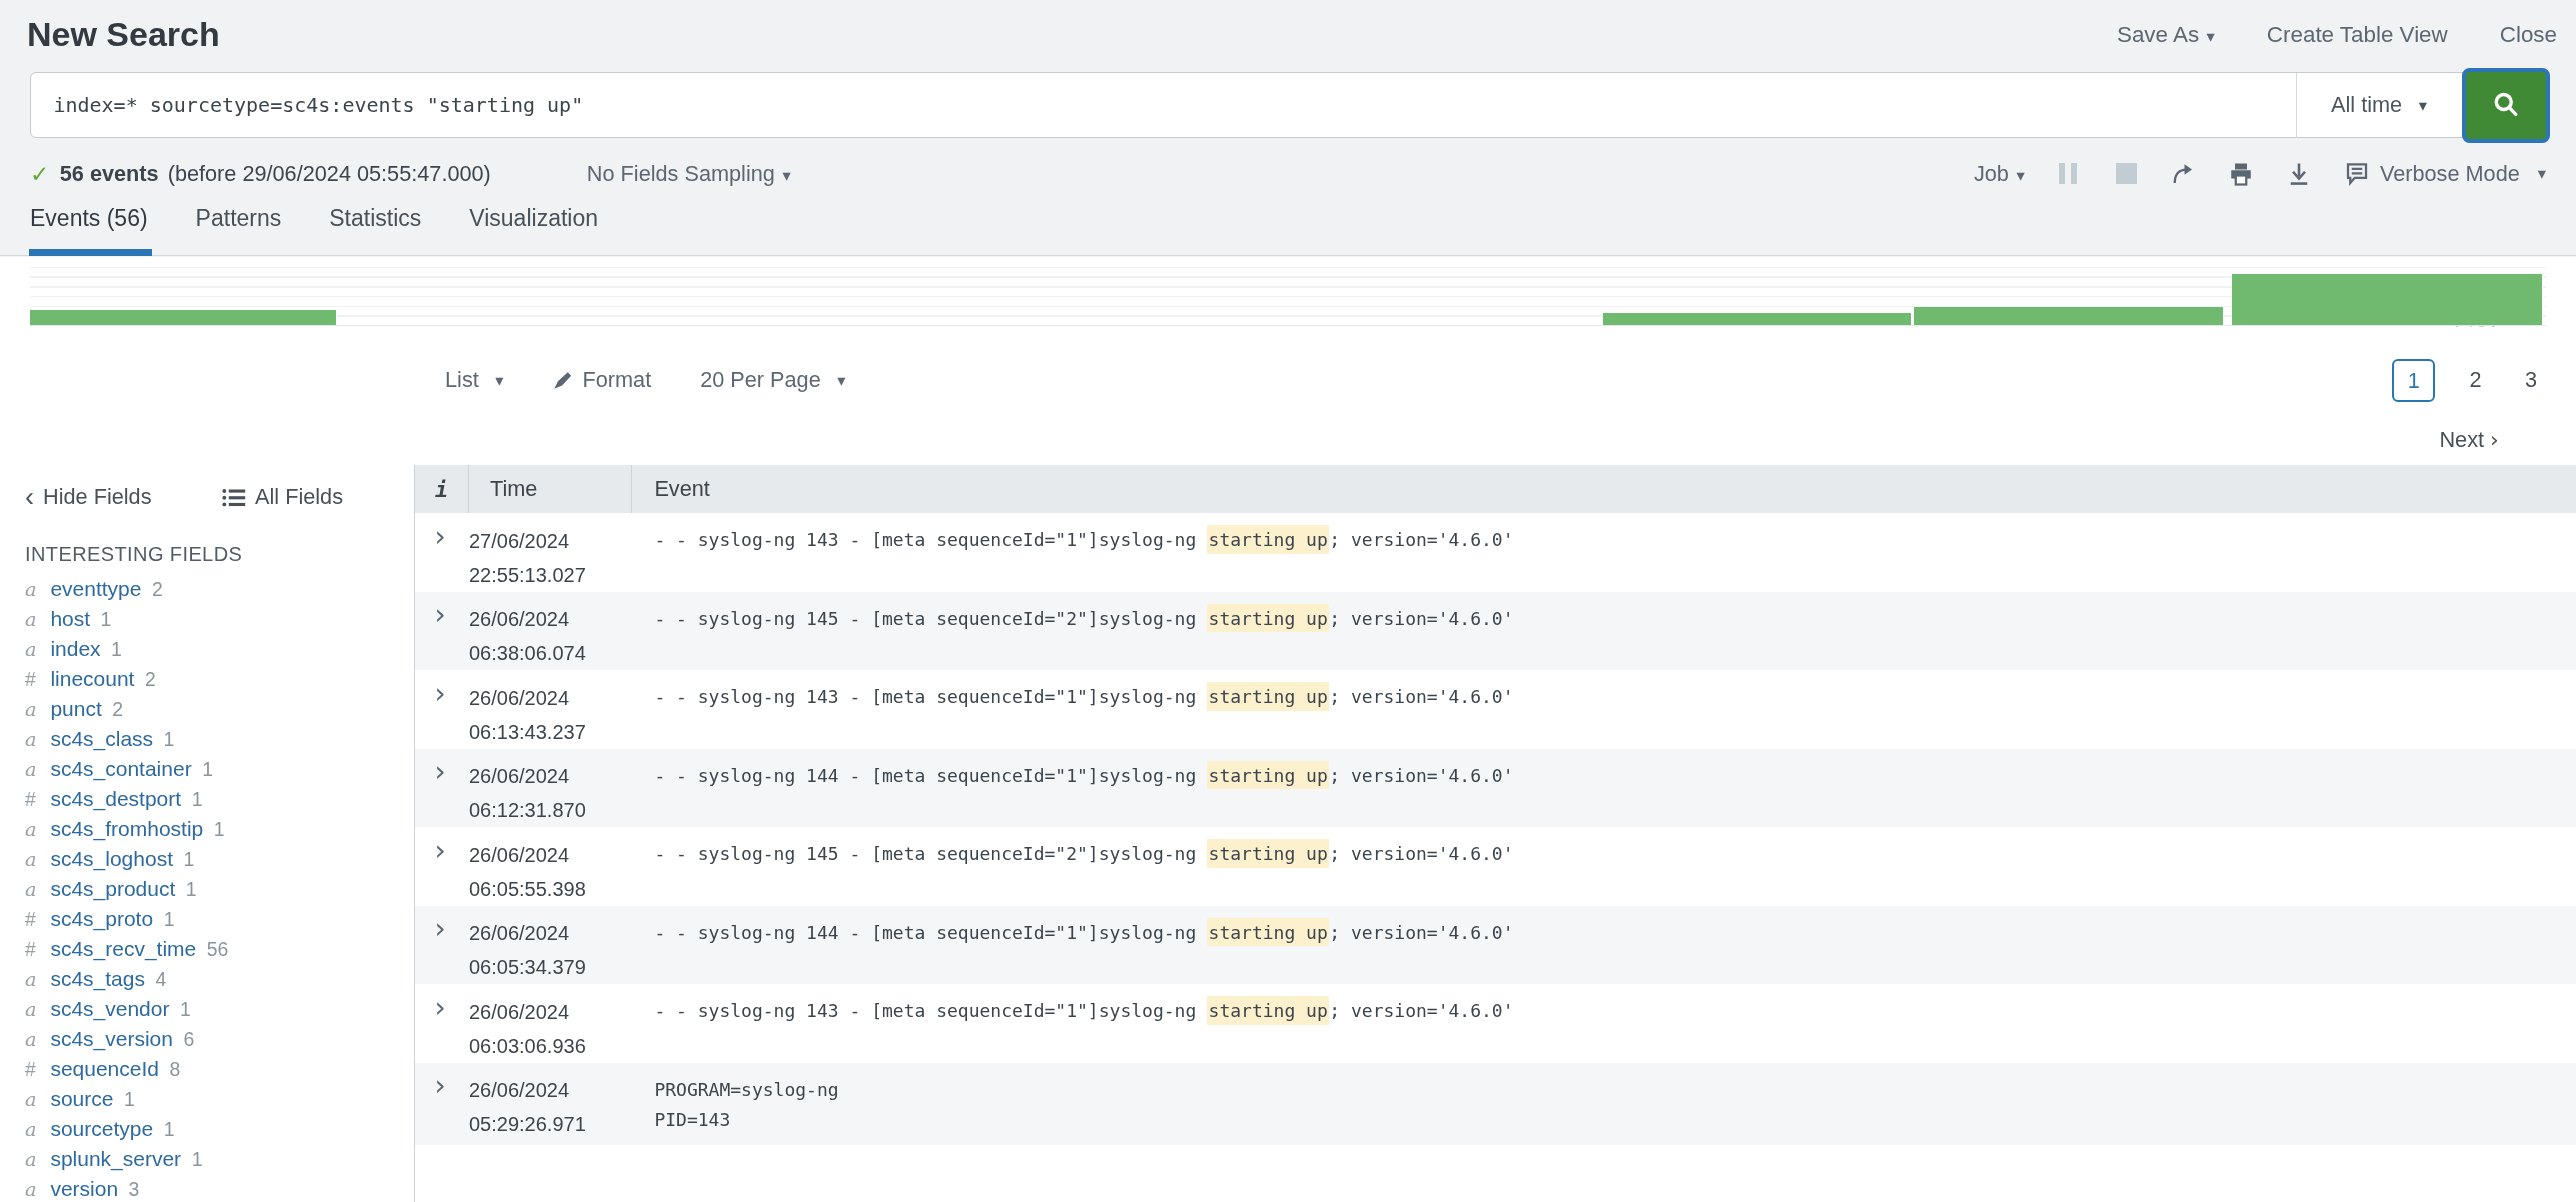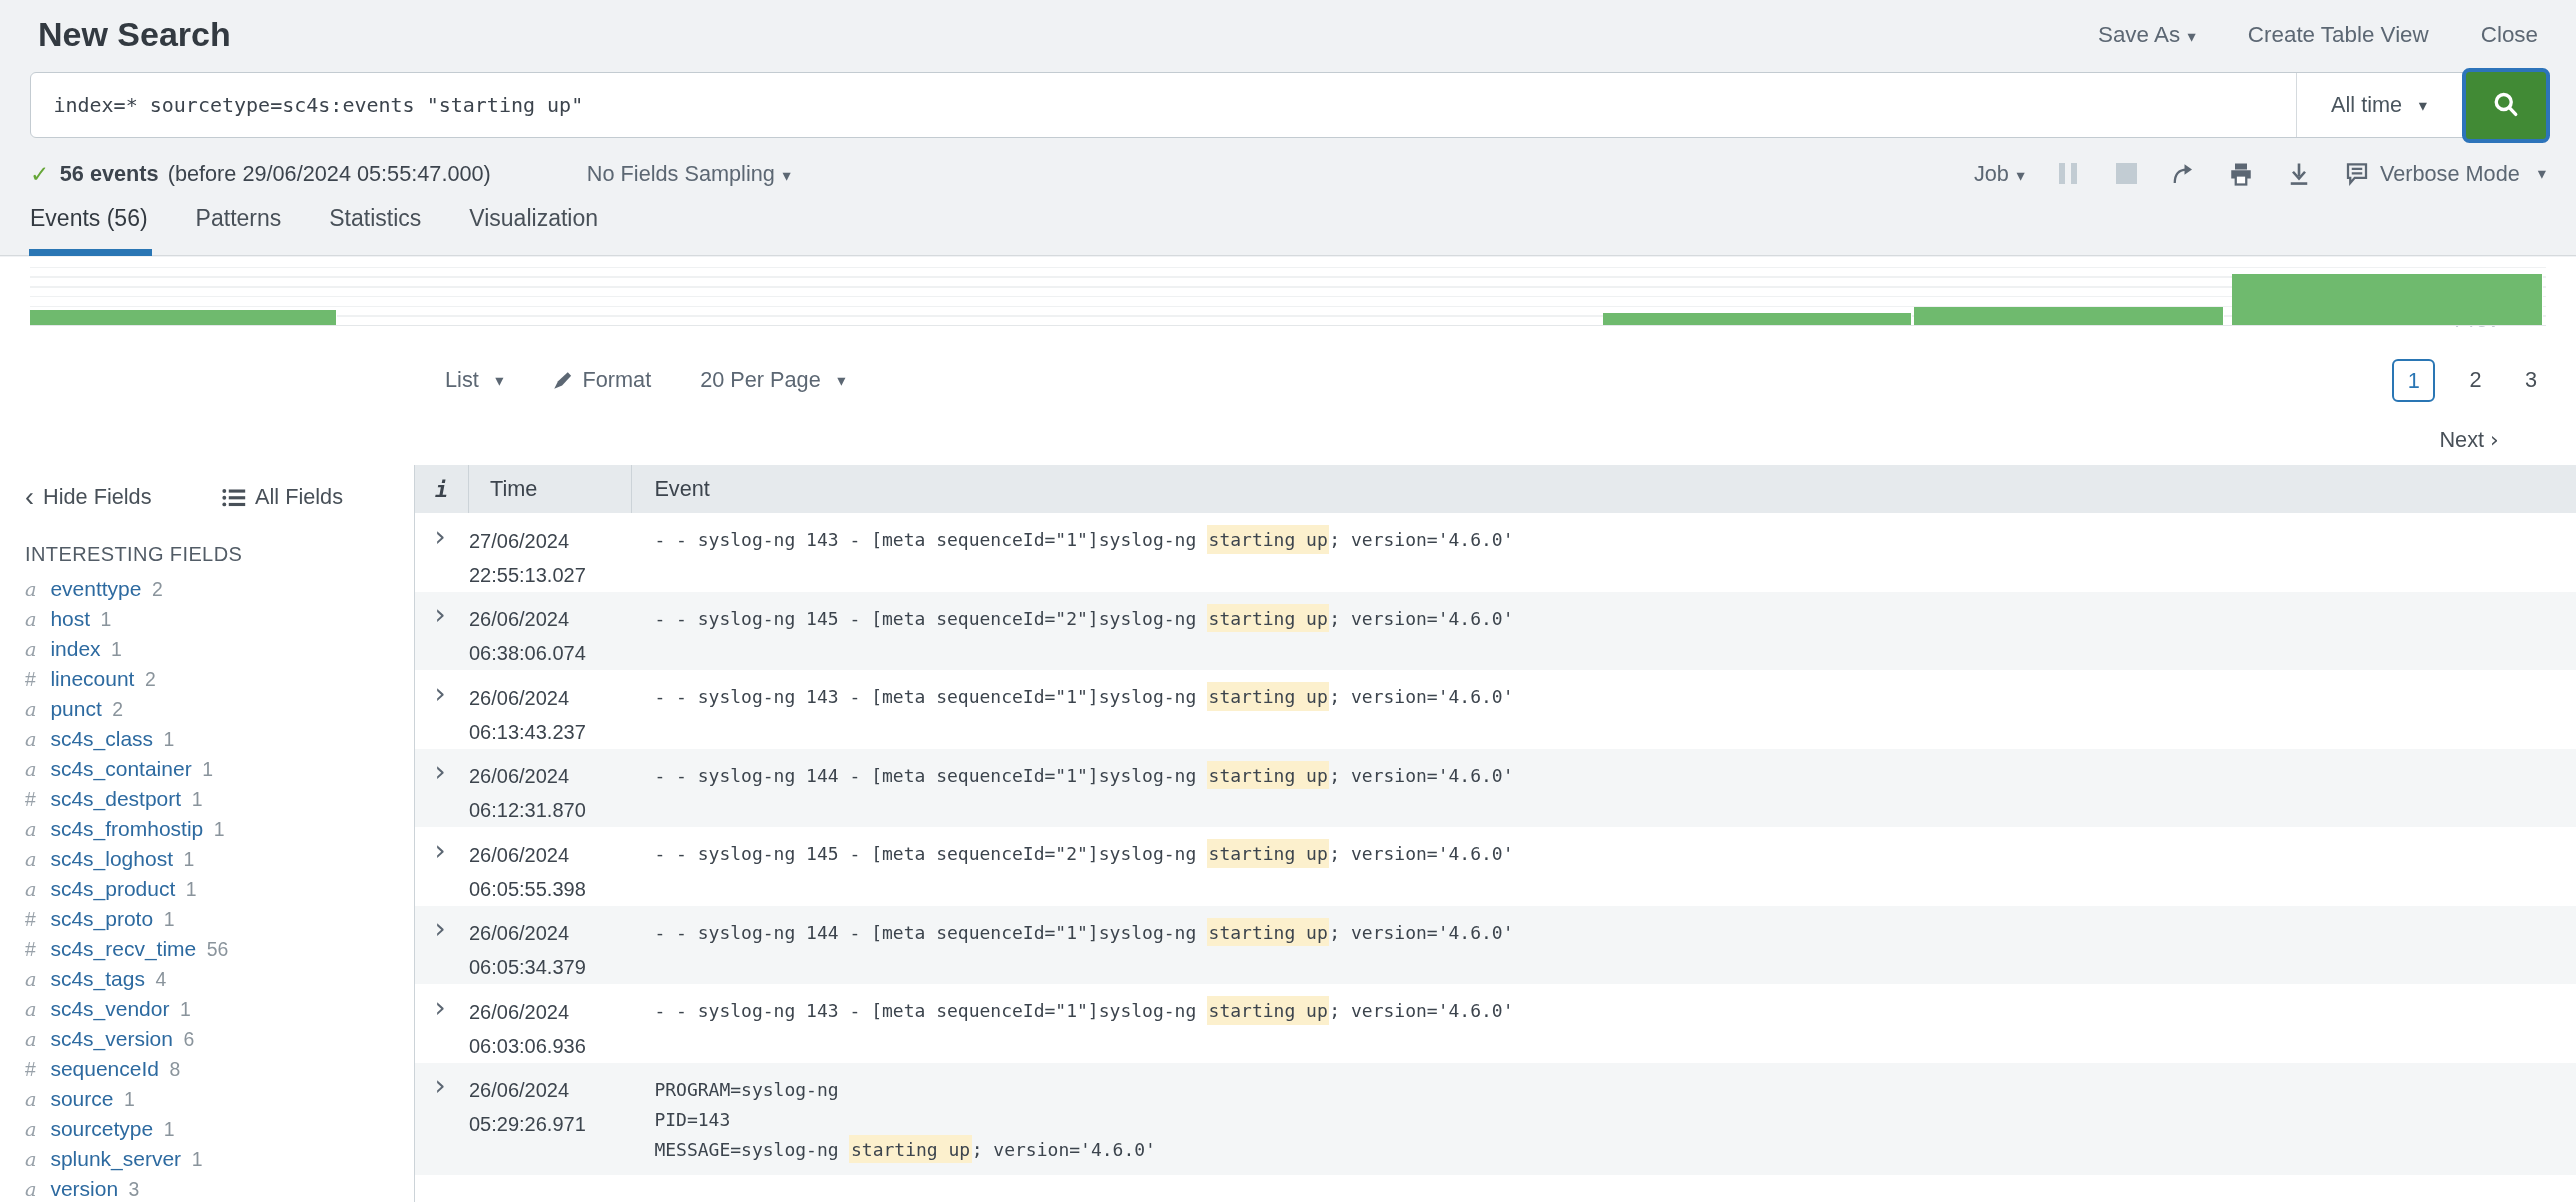--- a/index.html
+++ b/index.html
@@ -9,21 +9,21 @@
   }
   *{box-sizing:border-box; margin:0; padding:0;}
   html,body{width:2576px;height:1202px;}
   body{
     font-family:"Liberation Sans", sans-serif; background:var(--bg); color:var(--ink);
     position:relative; overflow:hidden;
   }
   .glyph{font-family:"DejaVu Sans", sans-serif;}
 
   
-  .top-header{position:absolute;top:0;left:0;right:0;height:69px;display:flex;align-items:center;padding:0 38px;}
+  .top-header{position:absolute;top:0;left:8px;right:0;height:69px;display:flex;align-items:center;padding:0 19px;}
   .page-title{font-size:34px;font-weight:bold;color:#333a41;}
   .top-actions{margin-left:auto;display:flex;gap:52px;align-items:center;font-size:22.4px;color:var(--muted);}
   .top-actions .link{cursor:pointer;white-space:nowrap;}
   .caret{font-size:16.4px;margin-left:7.5px;}
 
   
   .search-row{position:absolute;top:72px;left:30px;right:30px;height:66px;background:var(--panel);
     border:1.5px solid #c3cbd1;border-radius:6px;display:flex;align-items:stretch;}
   .query{flex:1;display:flex;align-items:center;padding-left:22.4px;
     font-family:"DejaVu Sans Mono","Liberation Mono",monospace;font-size:20px;color:var(--ink);white-space:pre;}
@@ -440,21 +440,20 @@
           </div>
           <div class="event-row alt">
             <div><span class="expand glyph">›</span></div>
             <div>
               <div class="t-date">26/06/2024</div>
               <div class="t-time">05:29:26.971</div>
             </div>
             <div class="ev-body">
               <div class="ev-line"><span>PROGRAM=syslog-ng</span></div>
               <div class="ev-line"><span>PID=143</span></div>
-              <div class="ev-line"><span>MESSAGE=syslog-ng </span><span class="hl">starting up</span><span>; version='4.6.0'</span></div>
             </div>
           </div>
         </div>
     </div>
   </div>
 
 </div>
 
 
 </body></html>

